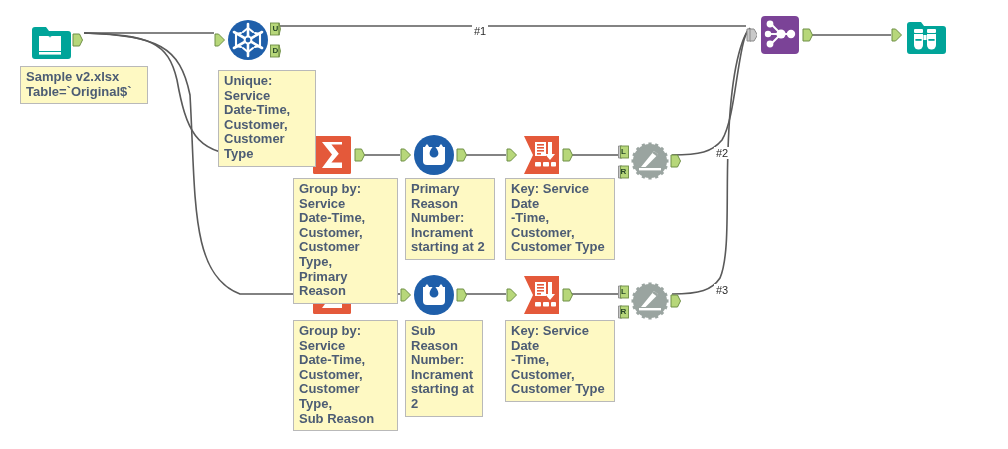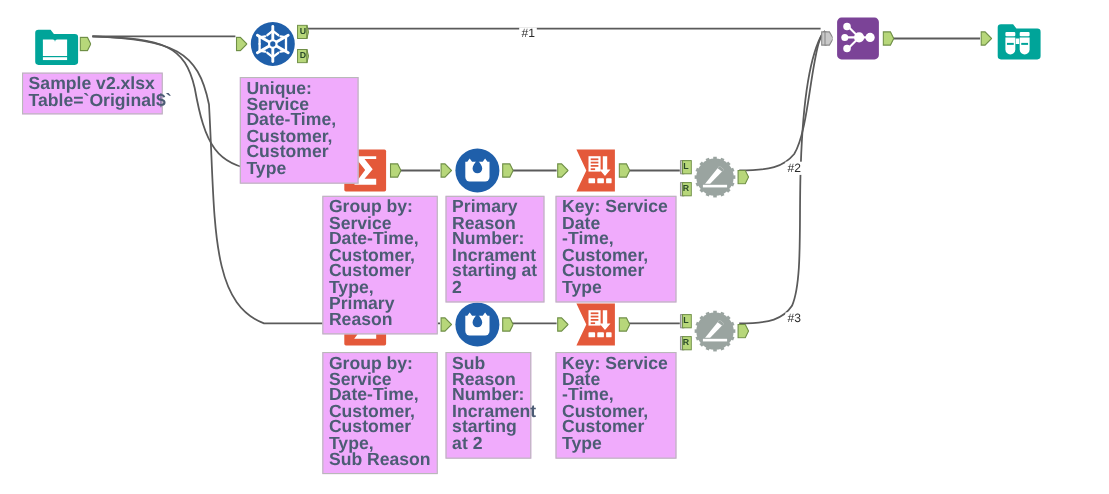--- a/index.html
+++ b/index.html
@@ -51,23 +51,23 @@
     top: 0;
     width: 11px;
     height: 14px;
     line-height: 14px;
     text-align: center;
     pointer-events: none;
   }
   .annot {
     position: absolute;
     border: 1px solid #b9b9b9;
-    background: #f0abfc;
+    background: #fef9c3;
     color: #4c5c74;
-    font-size: 16px;
+    font-size: 13px;
     line-height: 14.6px;
     padding: 3px 5px 4px 5px;
     box-sizing: border-box;
     font-weight: 600;
     white-space: pre-line;
   }
   .conn-label {
     position: absolute;
     font-size: 11px;
     color: #2b2b2b;
@@ -416,21 +416,21 @@
         <div class="anchor" style="left: -12px; top: 15px;">
           <svg width="11" height="14" viewBox="0 0 11 14">
             <path d="M1 1 L4.5 1 L10.5 7 L4.5 13 L1 13 Z" fill="#b7d77a" stroke="#6f8f46" stroke-width="1"></path>
           </svg>
         </div>
       </div>
     </div>
   <div id="annots-layer">
       <div class="annot" style="left: 20px; top: 66px; width: 128px;">Sample v2.xlsx
 Table=`Original$`</div>
-      <div class="annot" style="left: 218px; top: 70px; width: 108px;">Unique: Service
+      <div class="annot" style="left: 218px; top: 70px; width: 98px;">Unique: Service
 Date-Time,
 Customer,
 Customer Type</div>
       <div class="annot" style="left: 293px; top: 178px; width: 105px;">Group by: Service
 Date-Time,
 Customer,
 Customer Type,
 Primary Reason</div>
       <div class="annot" style="left: 405px; top: 178px; width: 90px;">Primary Reason
 Number:

